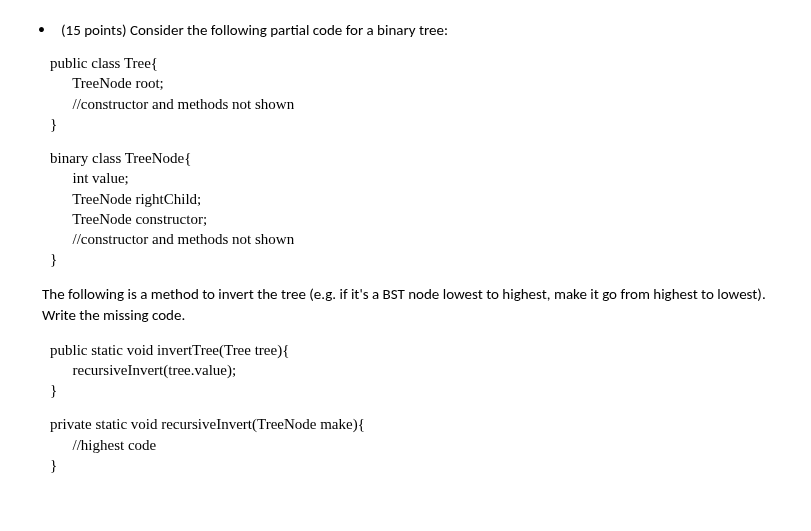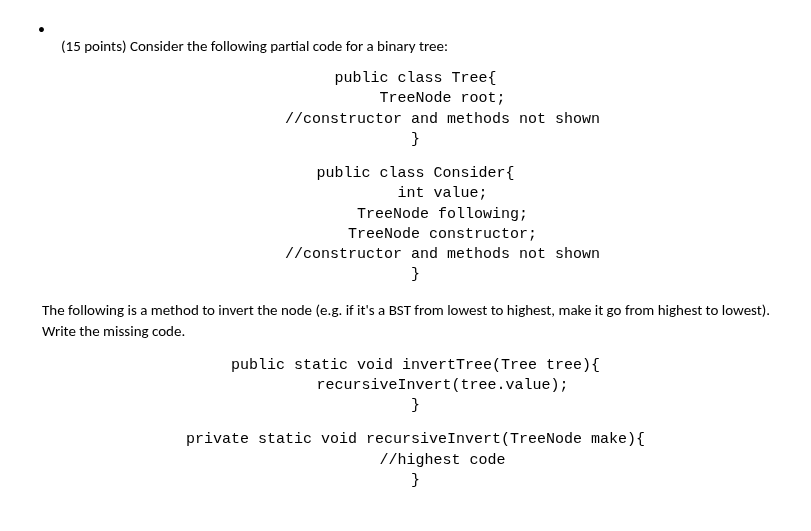--- a/index.html
+++ b/index.html
@@ -21,30 +21,28 @@
       align-items: flex-start;
       margin-bottom: 12px;
     }
     .bullet {
       margin-right: 16px;
       margin-left: 8px;
       font-size: 14px;
     }
     .question-text {
       flex: 1;
-      margin-top: 16px;
     }
     .code-block {
-      font-family: Liberation Mono, monospace;
+      font-family: Liberation Serif, serif;
       font-size: 15px;
       white-space: pre;
       margin-left: 20px;
       margin-bottom: 14px;
       line-height: 1.35;
-      text-align: center;
     }
     .description {
       margin-left: 12px;
       margin-bottom: 14px;
       margin-top: 4px;
     }
   </style>
 </head>
 <body>
 
@@ -54,28 +52,28 @@
     <span>(15 points)</span>
     <span>Consider the following partial code for a binary tree:</span>
   </span>
 </div>
 
 <div class="code-block"><span>public class Tree{</span>
 <span>      TreeNode root;</span>
 <span>      //constructor and methods not shown</span>
 <span>}</span></div>
 
-<div class="code-block"><span>public class Consider{</span>
+<div class="code-block"><span>binary class TreeNode{</span>
 <span>      int value;</span>
-<span>      TreeNode following;</span>
+<span>      TreeNode rightChild;</span>
 <span>      TreeNode constructor;</span>
 <span>      //constructor and methods not shown</span>
 <span>}</span></div>
 
-<div class="description">The following is a method to invert the node (e.g. if it's a BST from lowest to highest, make it go from highest to lowest). Write the missing code.</div>
+<div class="description">The following is a method to invert the tree (e.g. if it's a BST node lowest to highest, make it go from highest to lowest). Write the missing code.</div>
 
 <div class="code-block"><span>public static void invertTree(Tree tree){</span>
 <span>      recursiveInvert(tree.value);</span>
 <span>}</span></div>
 
 <div class="code-block"><span>private static void recursiveInvert(TreeNode make){</span>
 <span>      //highest code</span>
 <span>}</span></div>
 
 </body></html>

